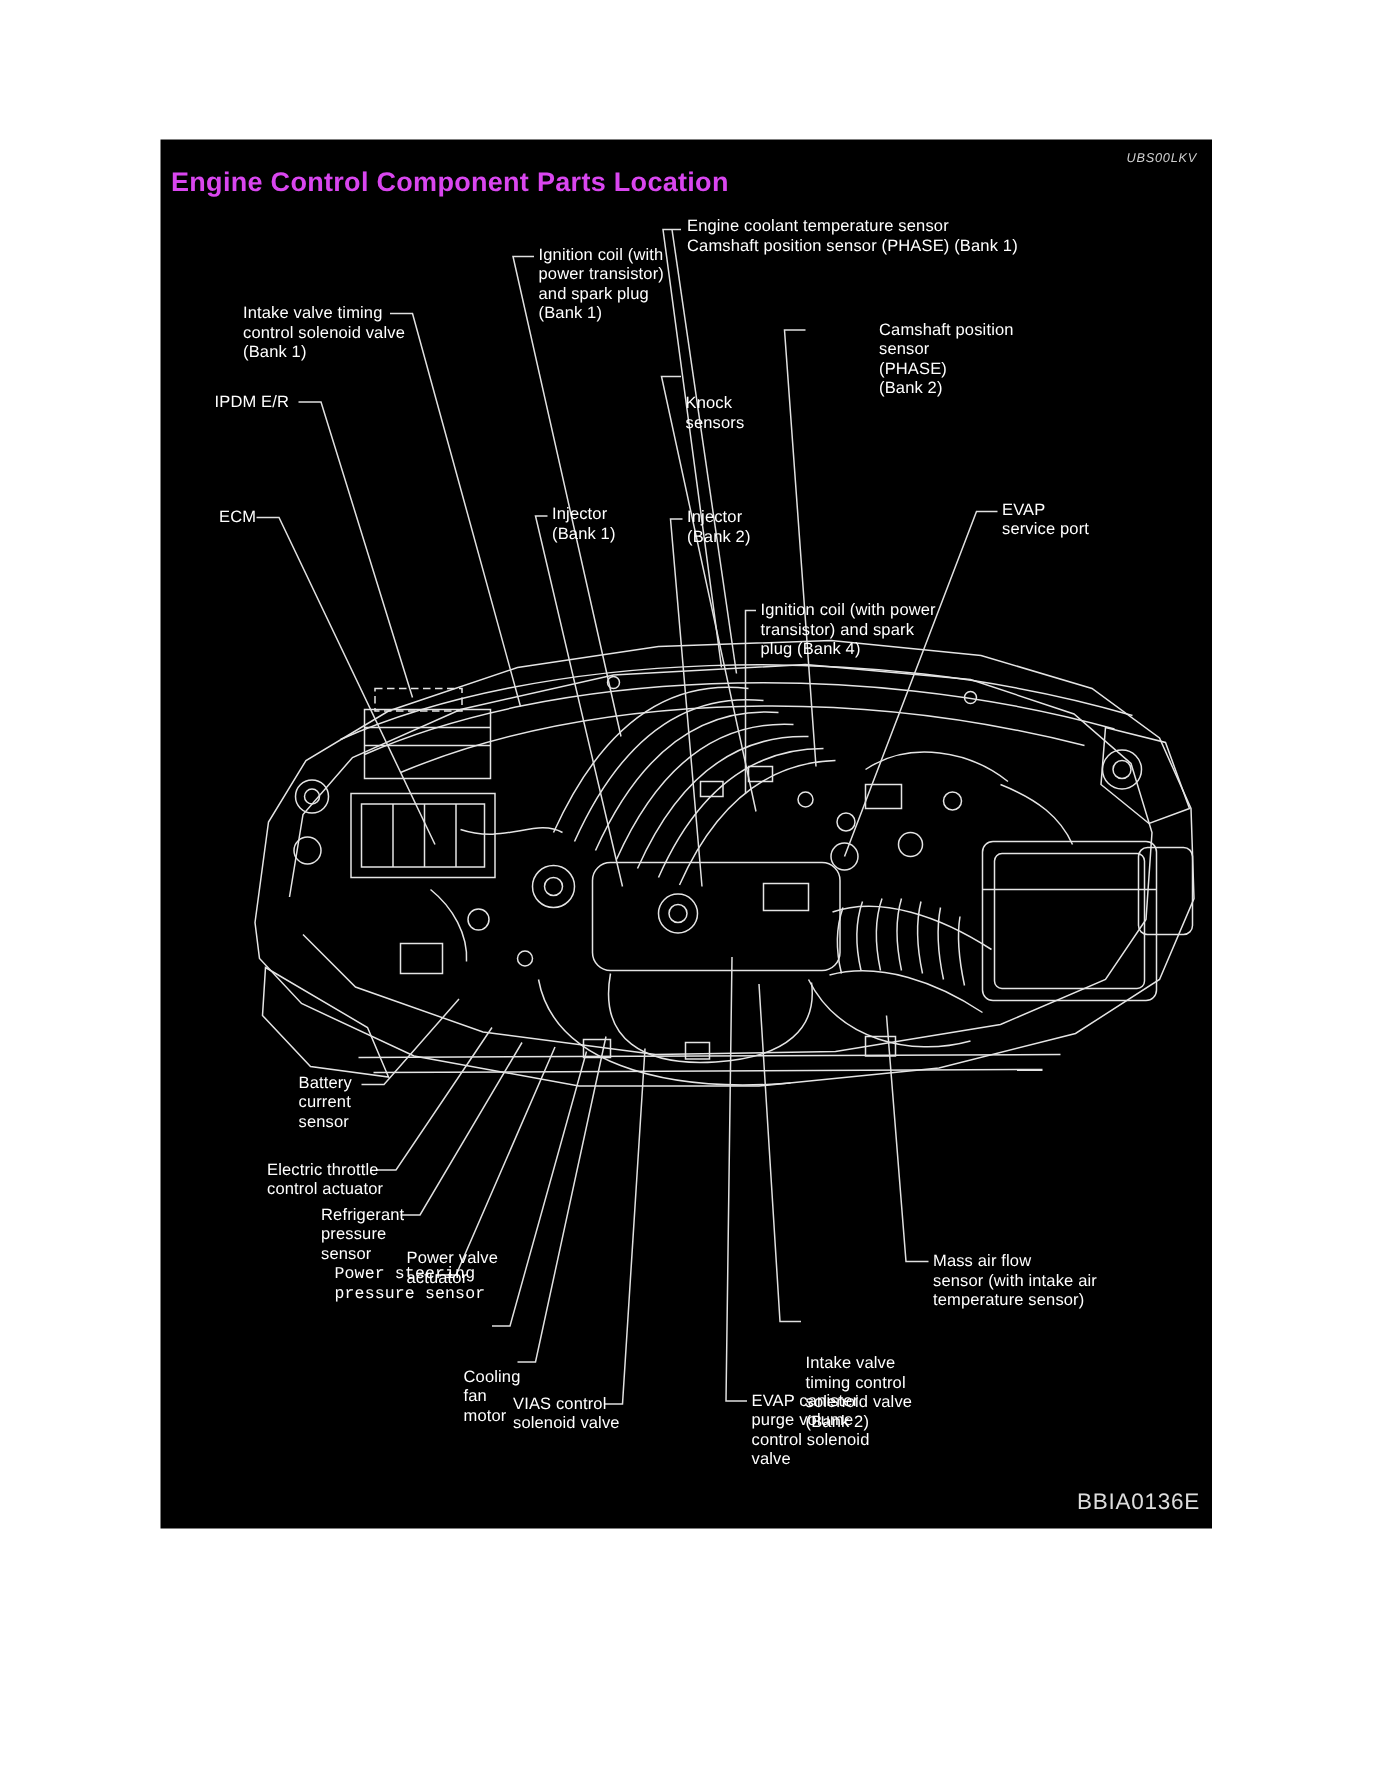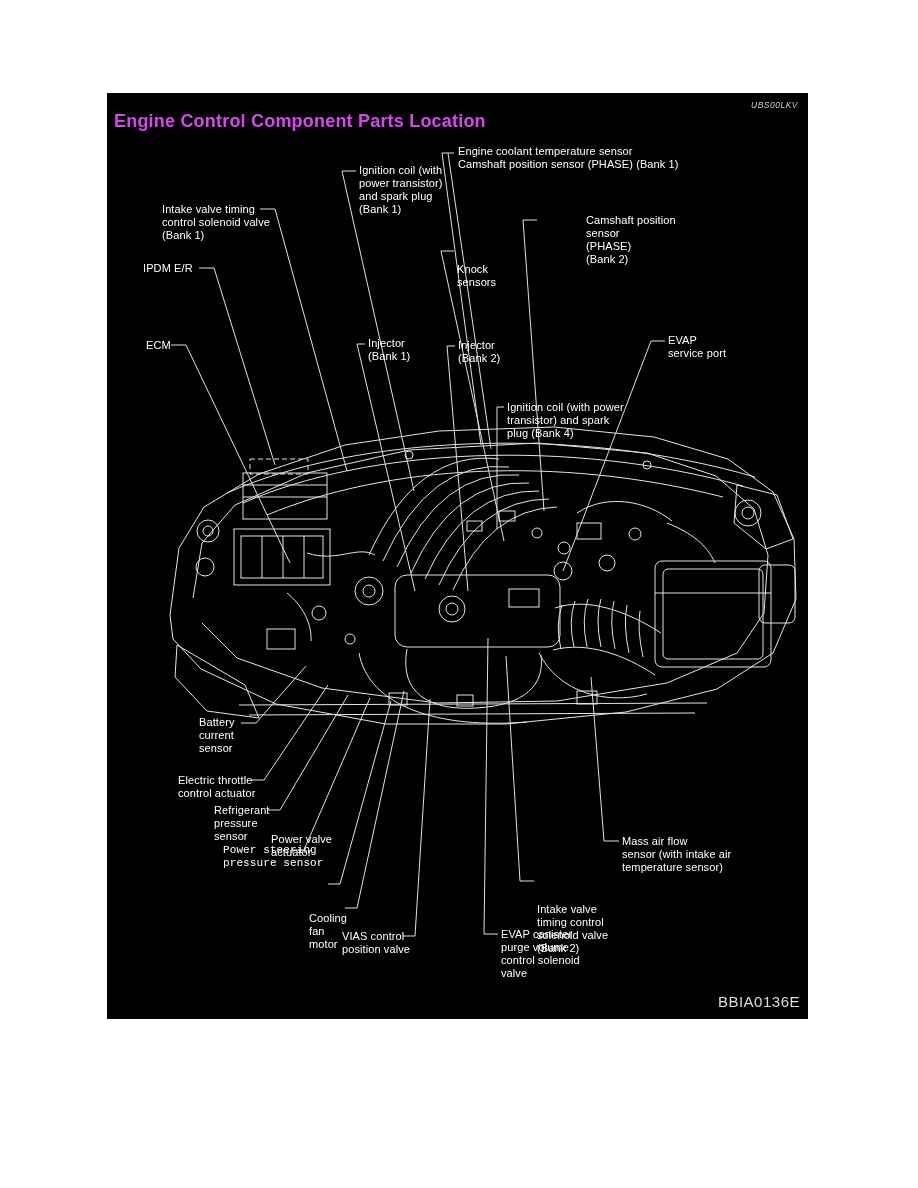--- a/index.html
+++ b/index.html
@@ -180,21 +180,21 @@
 pressure
 sensor</div>
         <div class="lbl" style="left: 116px; top: 751px; font-family: Liberation Mono, monospace;">Power steering
 pressure sensor</div>
         <div class="lbl" style="left: 164px; top: 740px;">Power valve
 actuator</div>
         <div class="lbl" style="left: 202px; top: 819px;">Cooling
 fan
 motor</div>
         <div class="lbl" style="left: 235px; top: 837px;">VIAS control
-position valve</div>
+solenoid valve</div>
         <div class="lbl" style="left: 394px; top: 835px;">EVAP canister
 purge volume
 control solenoid
 valve</div>
         <div class="lbl" style="left: 430px; top: 810px;">Intake valve
 timing control
 solenoid valve
 (Bank 2)</div>
         <div class="lbl" style="left: 515px; top: 742px;">Mass air flow
 sensor (with intake air

